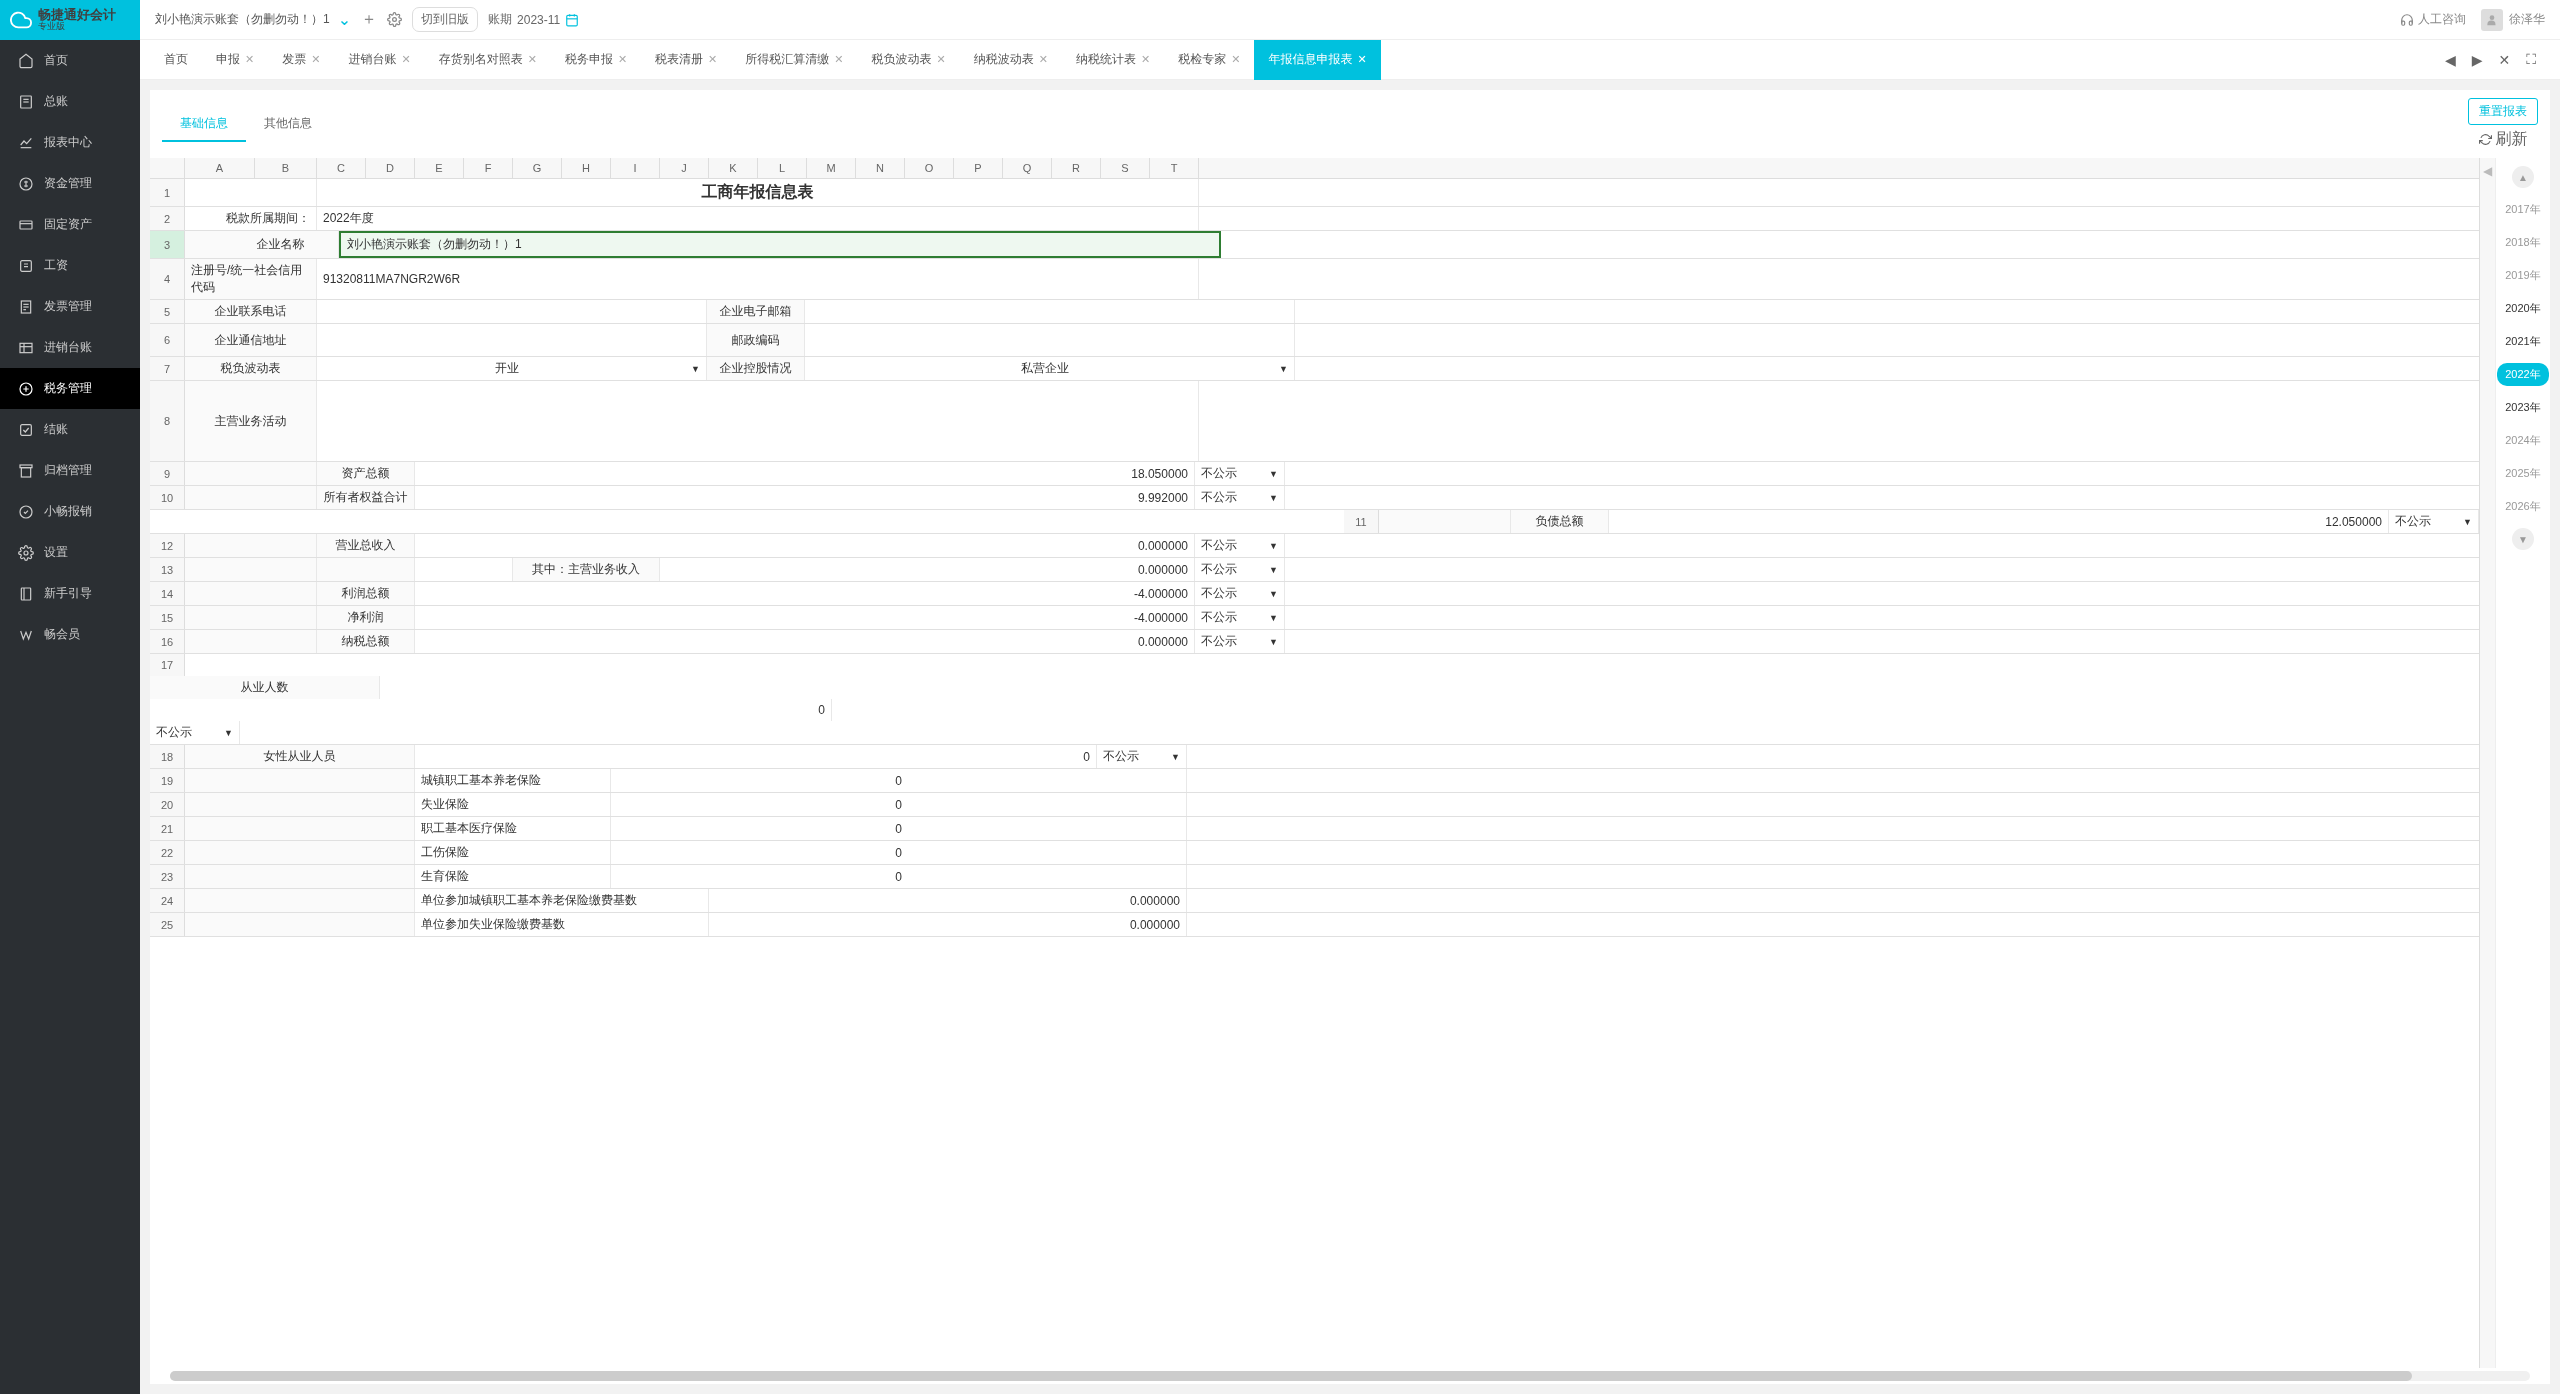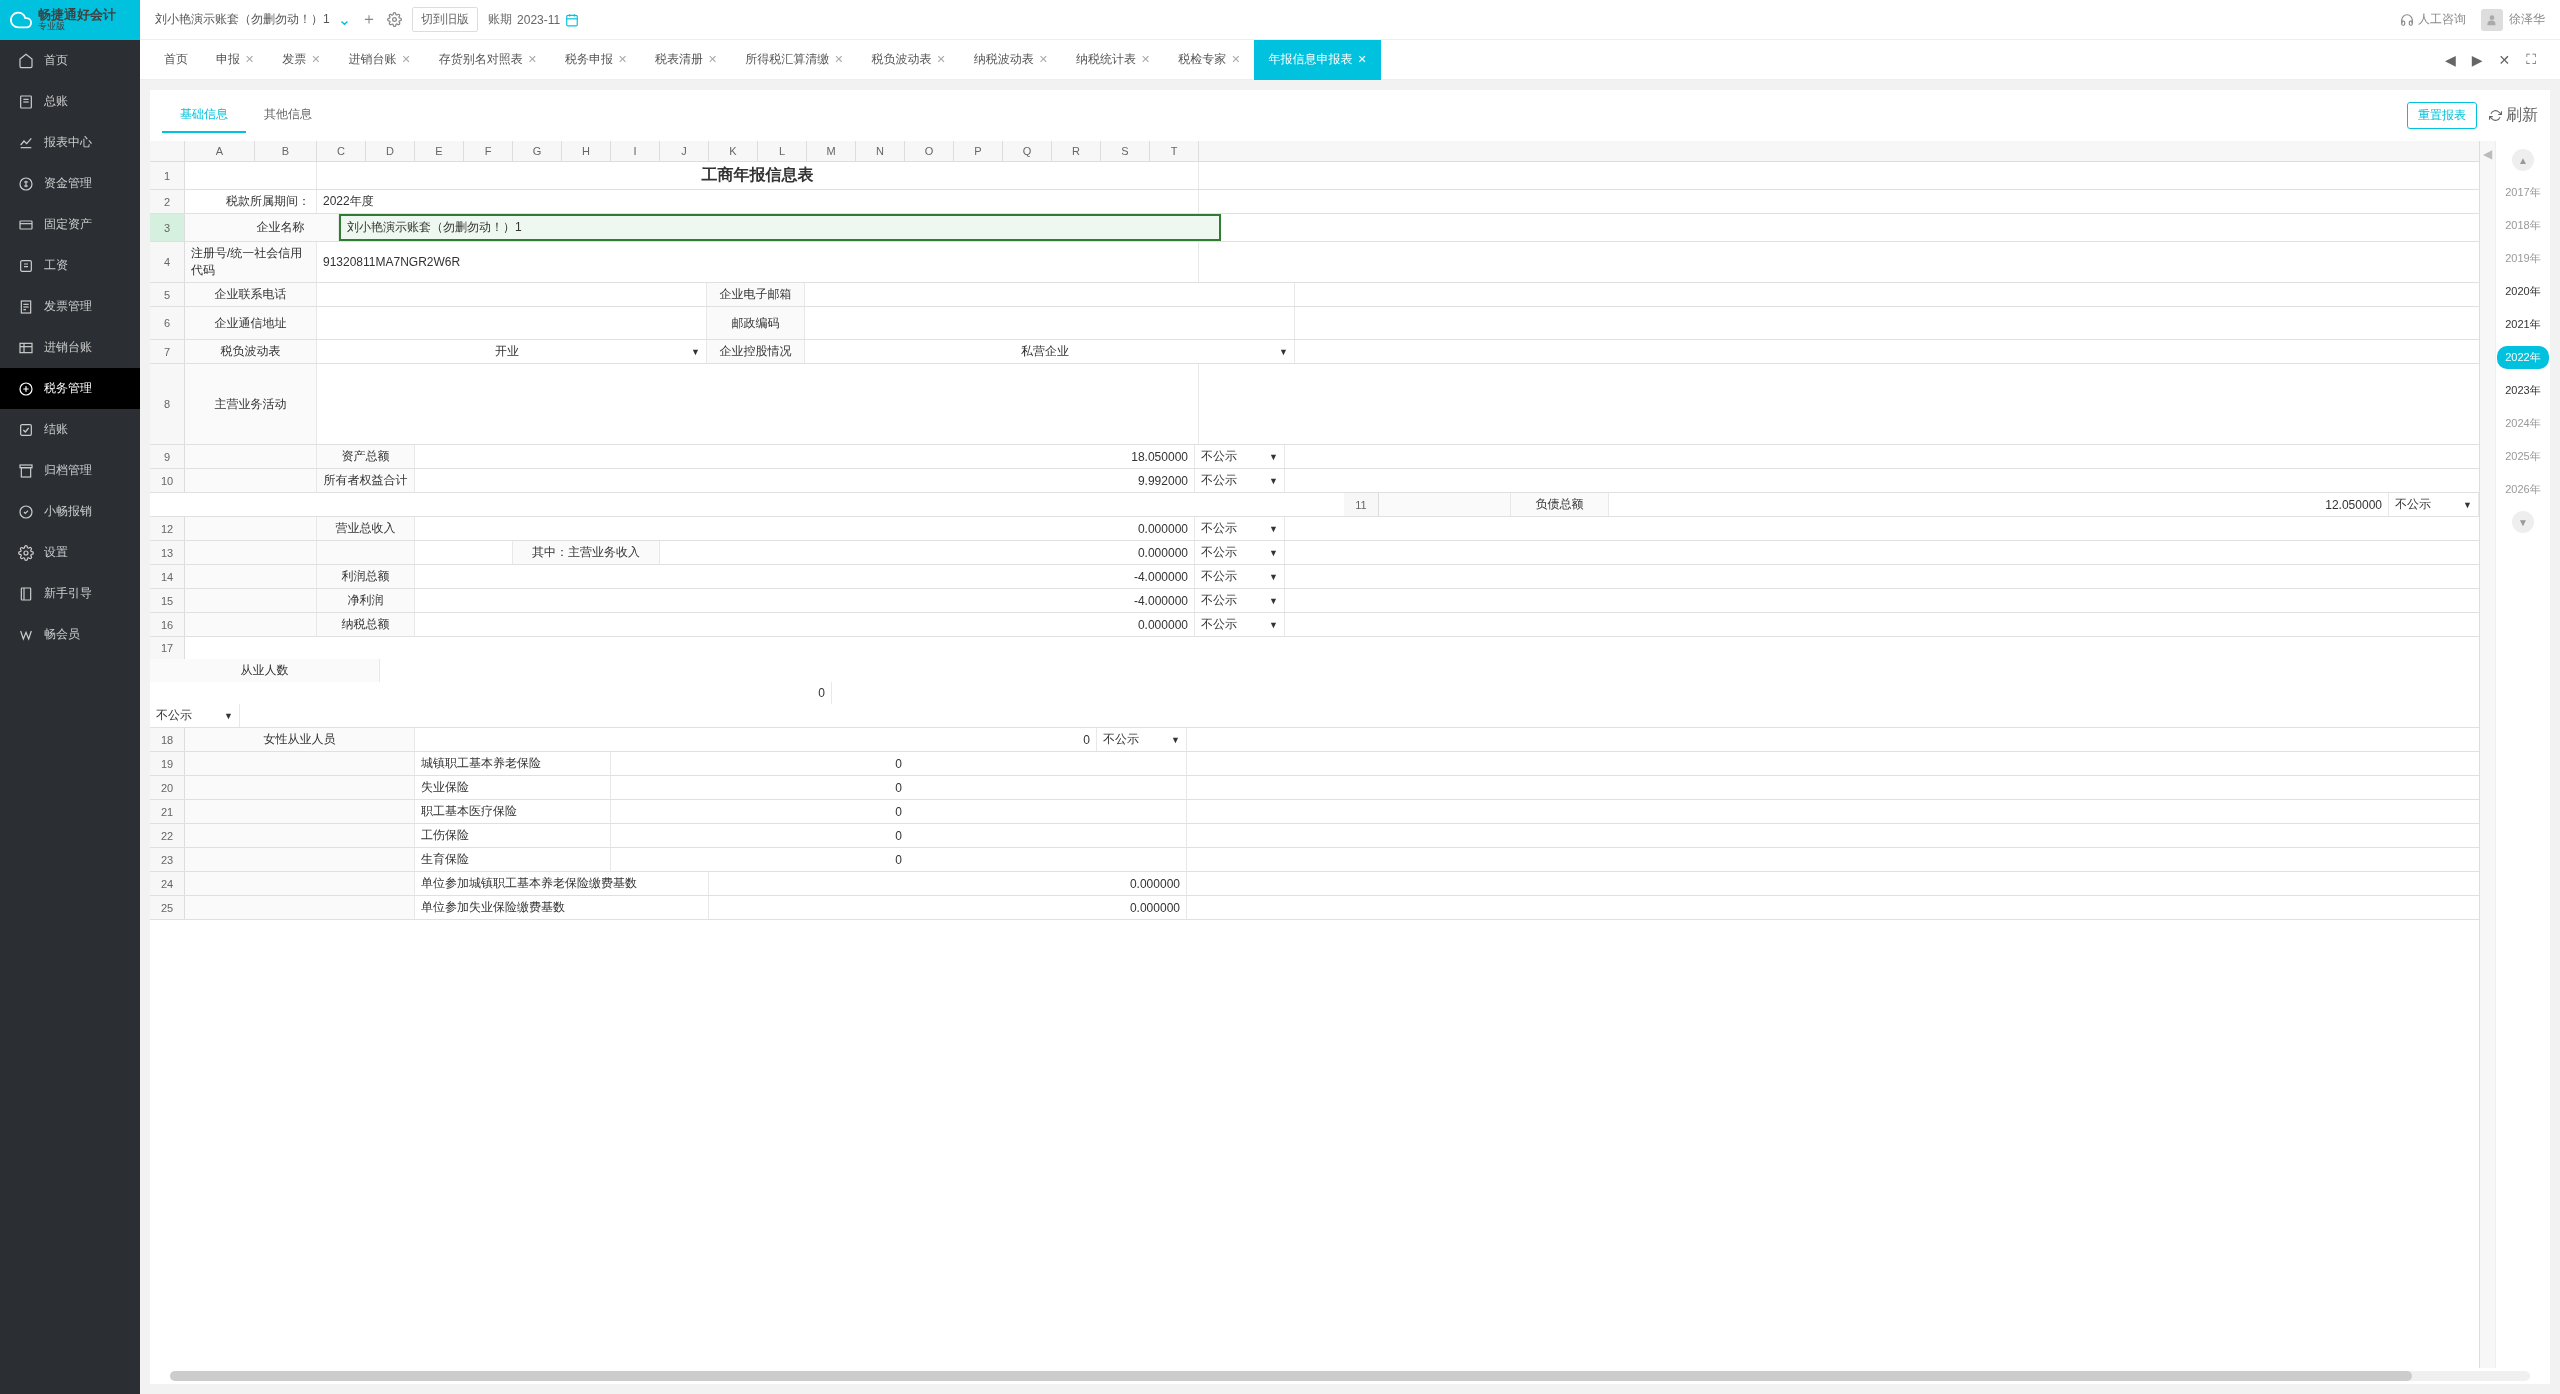--- a/index.html
+++ b/index.html
@@ -12,41 +12,41 @@
 .logo-area .sub { font-size: 9px; display: block; font-weight: normal; }
 .nav-item { display: flex; align-items: center; padding: 12px 18px; color: #ccc; cursor: pointer; gap: 10px; }
 .nav-item.active { background: #000; color: #fff; }
 .nav-icon { width: 16px; height: 16px; display: inline-flex; align-items: center; justify-content: center; font-size: 14px; }
 
 
 .main { flex: 1; display: flex; flex-direction: column; min-width: 0; }
 .topbar { height: 40px; display: flex; align-items: center; padding: 0 15px; border-bottom: 1px solid #eee; gap: 10px; }
 .account-select { display: flex; align-items: center; gap: 8px; color: #555; }
 .chev { color: #00c1de; font-size: 16px; }
-.topbar-btn { border: 1px solid #ddd; padding: 3px 8px; border-radius: 2px; color: #666; cursor: pointer; background: #fff; font-size: 12px; }
+.topbar-btn { border: 1px solid #ddd; padding: 3px 8px; border-radius: 7px; color: #666; cursor: pointer; background: #fff; font-size: 12px; }
 .period { display: flex; align-items: center; gap: 5px; color: #666; }
 .top-right { margin-left: auto; display: flex; align-items: center; gap: 15px; color: #888; }
 .avatar { width: 22px; height: 22px; background: #ddd; border-radius: 3px; display: inline-flex; align-items: center; justify-content: center; }
 
 
 .tab-bar { height: 40px; display: flex; align-items: center; padding: 0 10px; background: #fff; border-bottom: 1px solid #eee; gap: 0; }
 .tab-item { padding: 0 14px; height: 40px; display: flex; align-items: center; gap: 5px; color: #555; cursor: pointer; white-space: nowrap; }
 .tab-item.active { background: #00c1de; color: #fff; }
 .tab-close { font-size: 11px; color: #aaa; cursor: pointer; }
 .tab-item.active .tab-close { color: #fff; }
 .tab-controls { margin-left: auto; display: flex; align-items: center; gap: 8px; color: #666; padding-right: 10px; }
 .tab-ctrl { cursor: pointer; padding: 4px; font-size: 14px; }
 
 
 .content { flex: 1; background: #f2f2f2; padding: 10px; display: flex; min-height: 0; }
 .sheet-panel { flex: 1; background: #fff; display: flex; flex-direction: column; min-width: 0; }
 .sheet-top { display: flex; align-items: center; padding: 8px 12px 0 12px; }
 .inner-tab { padding: 8px 18px; cursor: pointer; color: #666; border-bottom: 2px solid transparent; }
 .inner-tab.active { color: #00c1de; border-bottom-color: #00c1de; }
-.sheet-actions { margin-left: auto; display: flex; gap: 12px; align-items: center; }
+.sheet-actions { margin-left: auto; display: flex; gap: 4px; align-items: center; flex-direction: column; }
 .btn-reset { border: 1px solid #00c1de; color: #00c1de; padding: 4px 10px; border-radius: 3px; cursor: pointer; background: #fff; font-size: 12px; }
 .btn-refresh { display: flex; align-items: center; gap: 4px; color: #666; cursor: pointer; font-size: 16px; }
 
 
 .spreadsheet-wrap { flex: 1; display: flex; margin-top: 8px; min-height: 0; position: relative; }
 .spreadsheet { flex: 1; overflow: auto; position: relative; }
 .col-headers { display: flex; background: #f7f7f7; border-bottom: 1px solid #ddd; position: sticky; top: 0; z-index: 2; }
 .corner { width: 35px; height: 20px; border-right: 1px solid #ddd; flex-shrink: 0; background: #f7f7f7; }
 .col-h { height: 20px; display: flex; align-items: center; justify-content: center; border-right: 1px solid #ddd; color: #666; font-size: 11px; background: #f7f7f7; flex-shrink: 0; }
 .row { display: flex; border-bottom: 1px solid #e0e0e0; }

